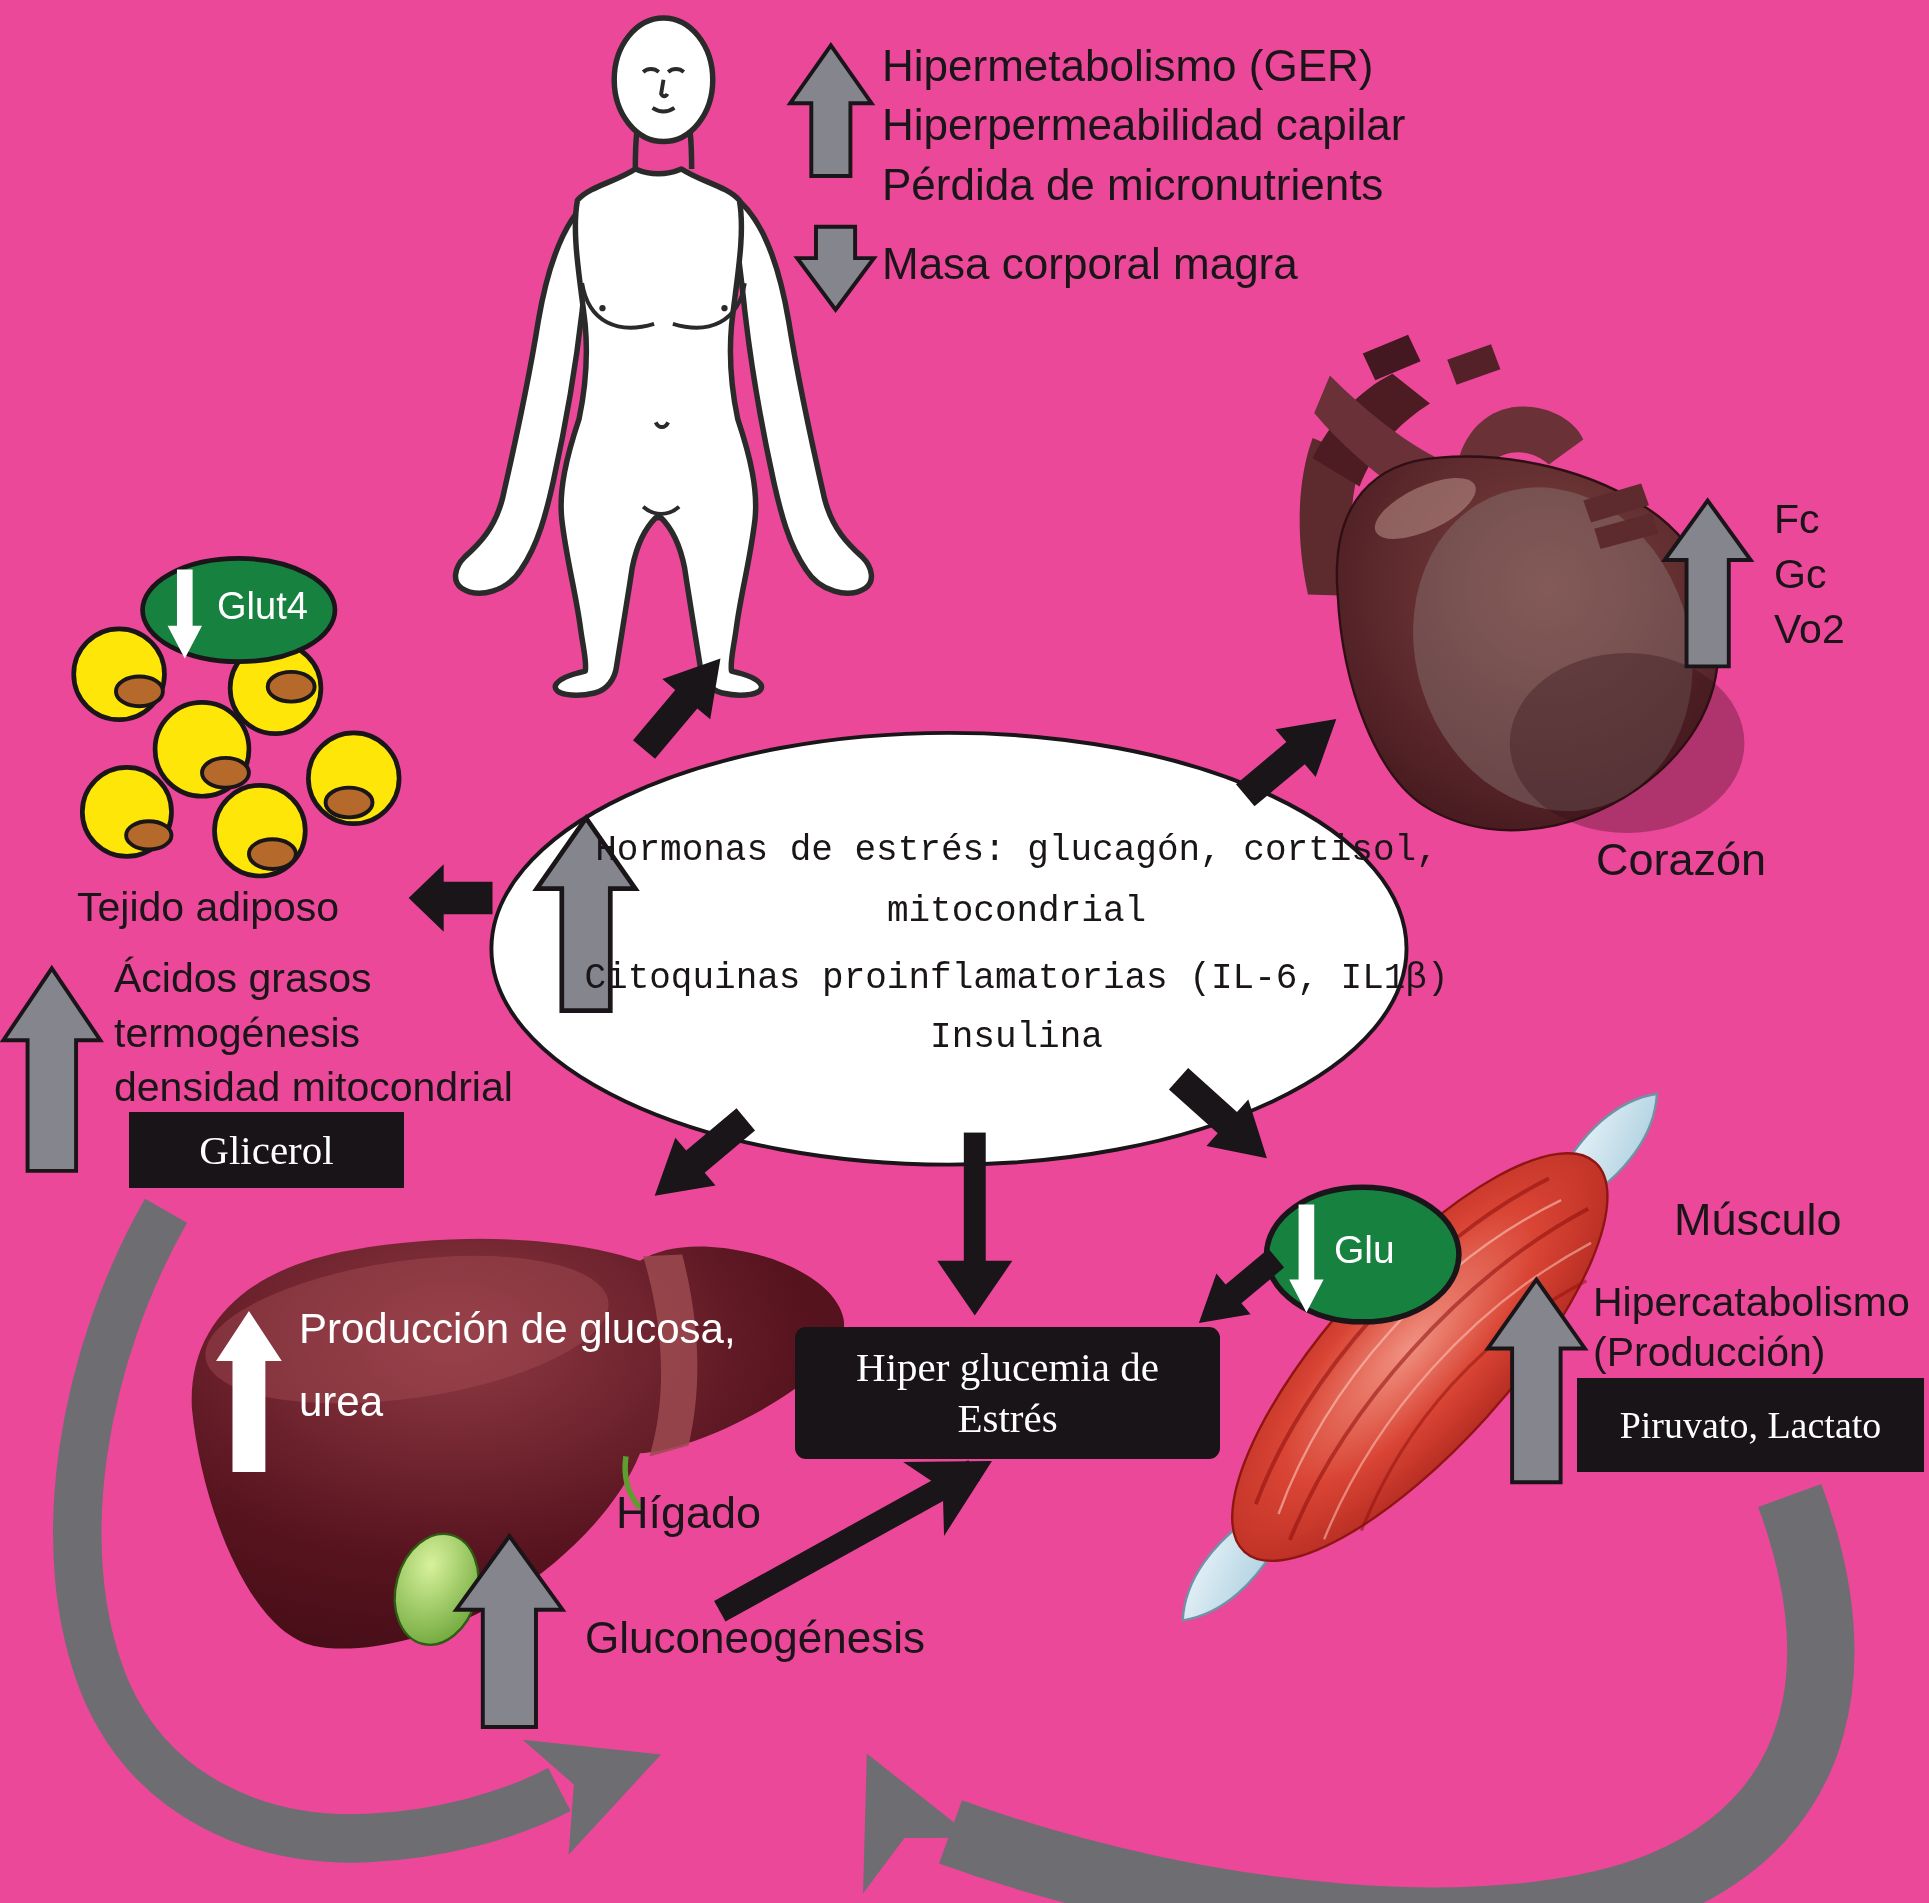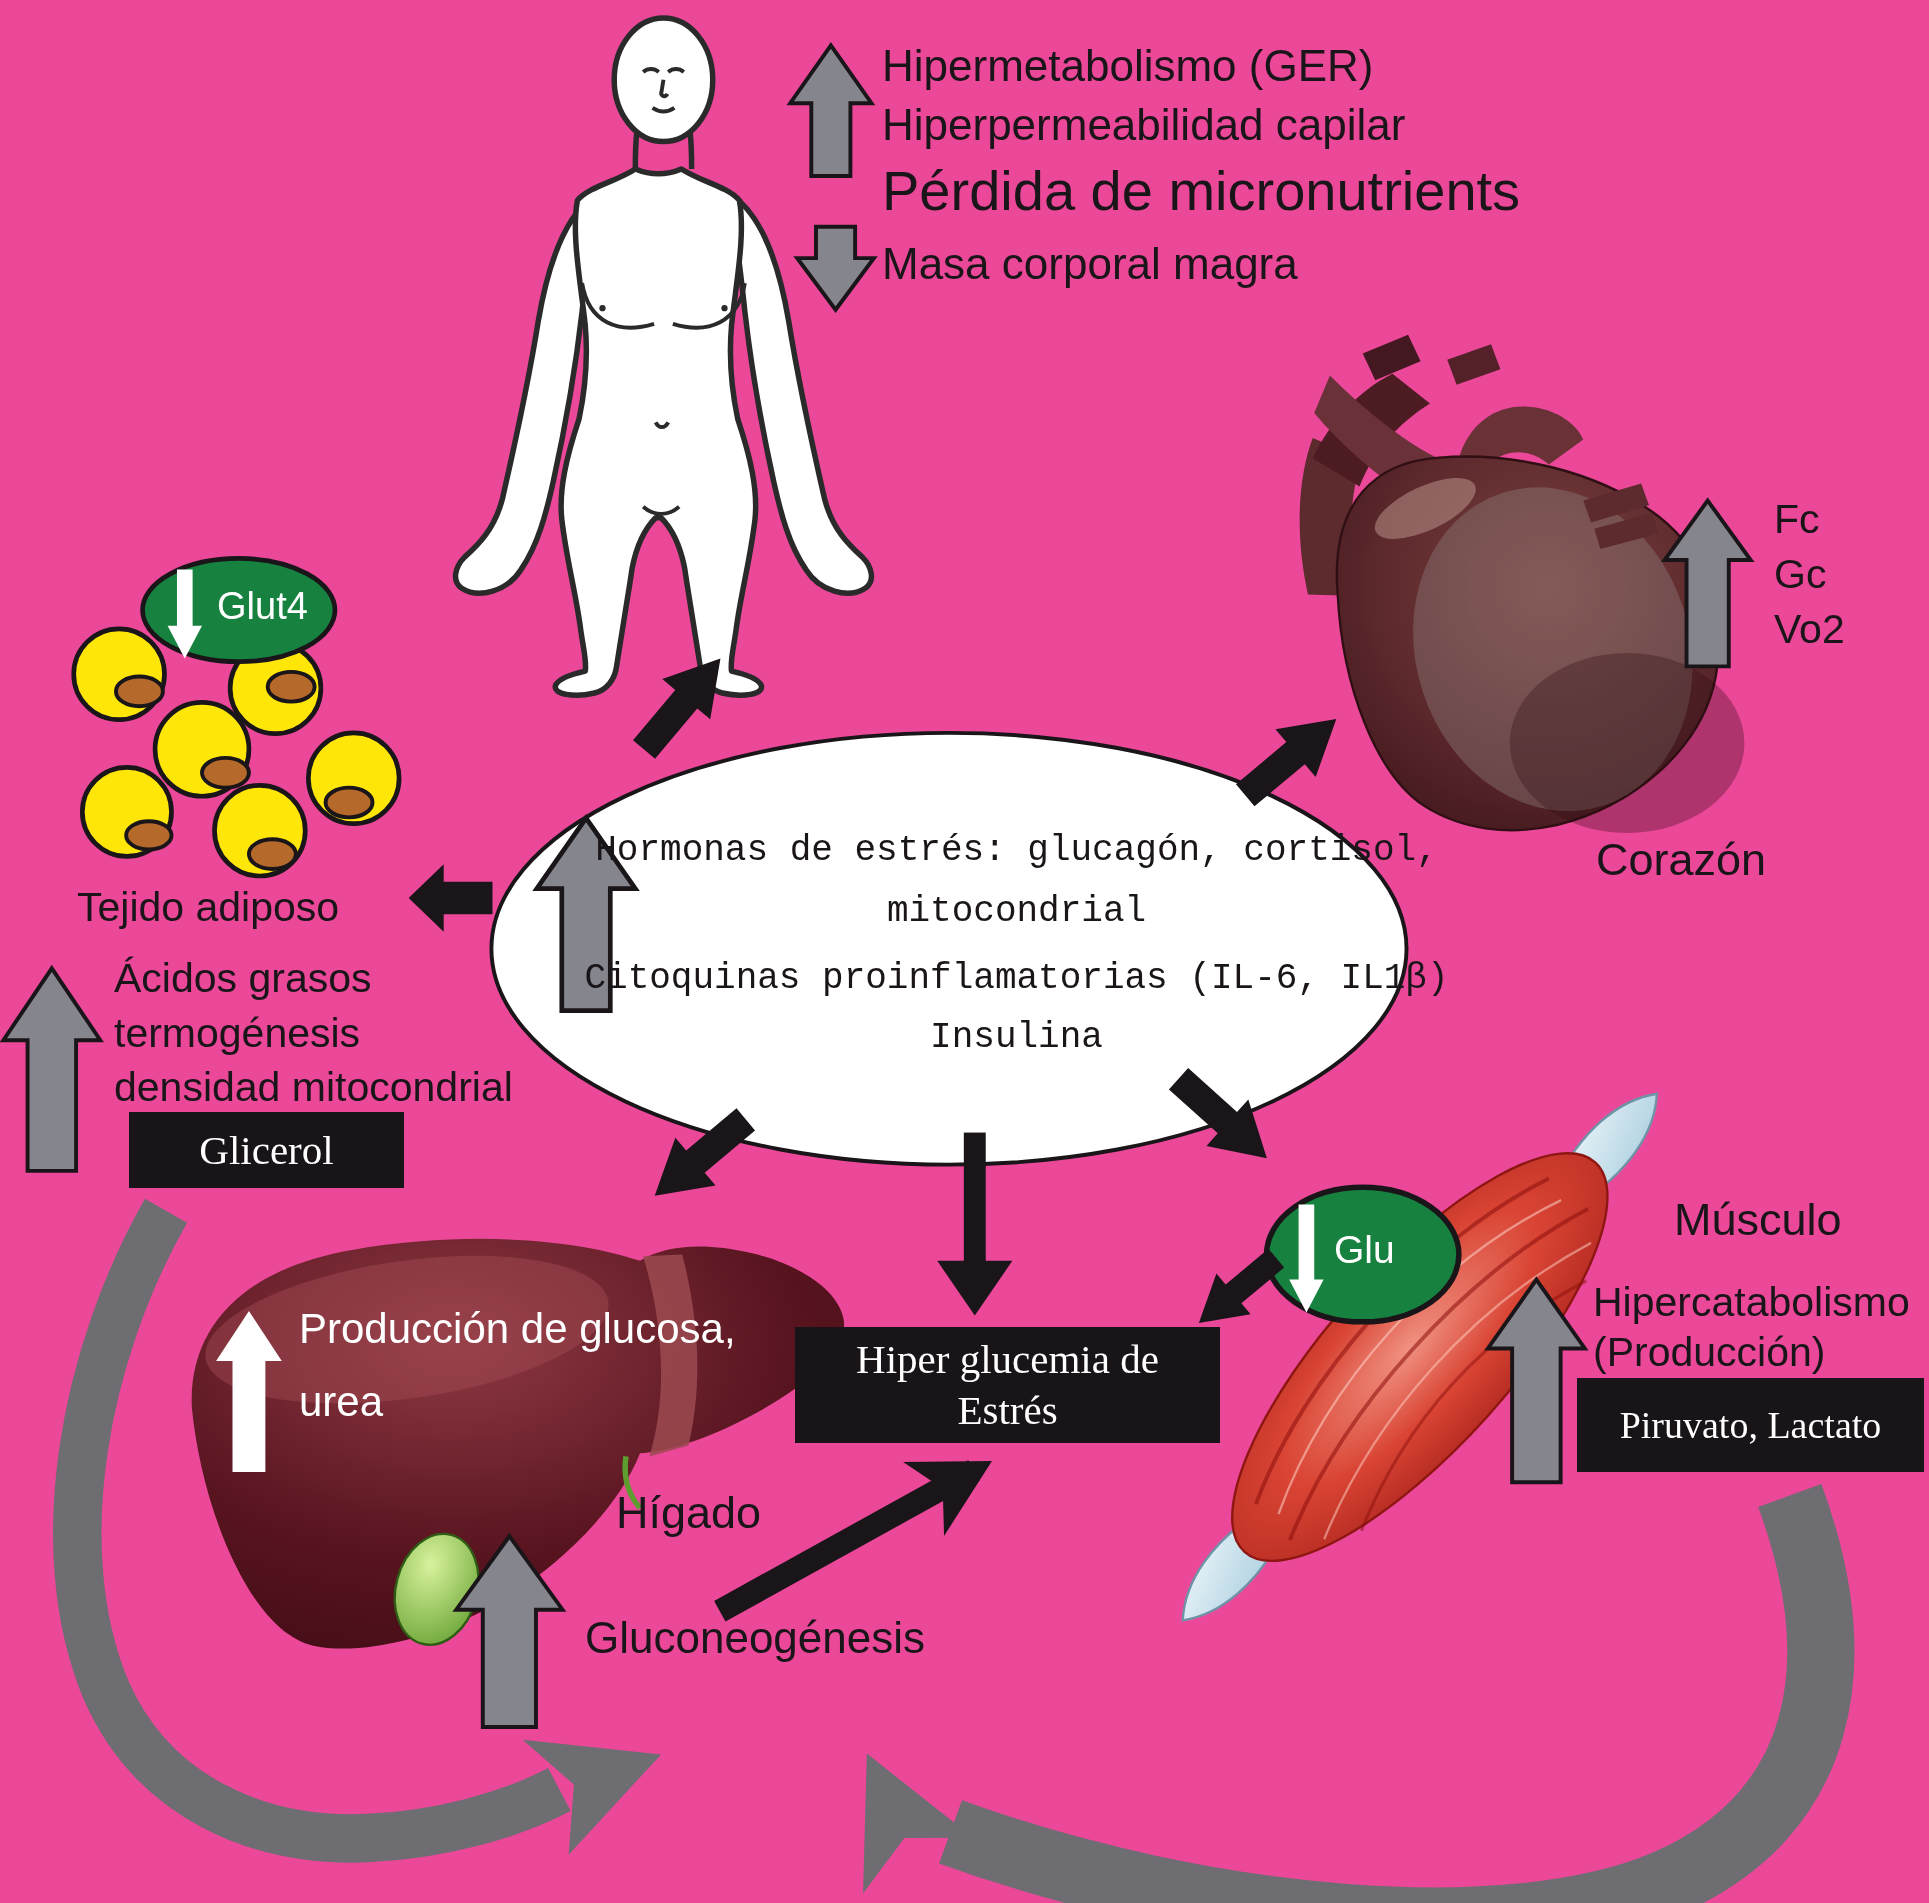--- a/index.html
+++ b/index.html
@@ -173,21 +173,21 @@
     </g>
     <path fill="none" stroke="#6d6d72" stroke-width="86" d="M 2288 1912 C 2368 2130 2332 2320 2130 2408 C 1930 2494 1540 2460 1215 2342"></path>
     <g transform="translate(1108,2242) rotate(-115)">
       <polygon points="0,0 -160,-80 -118,-2 -155,78"></polygon>
     </g>
   </g>
 </svg>
 
 <div class="t" style="left:882px;top:41px;font-size:44px;">Hipermetabolismo (GER)</div>
 <div class="t" style="left:882px;top:100px;font-size:44px;">Hiperpermeabilidad capilar</div>
-<div class="t" style="left:882px;top:160px;font-size:56px;">Pérdida de micronutrients</div>
+<div class="t" style="left:882px;top:160px;font-size:44px;">Pérdida de micronutrients</div>
 <div class="t" style="left:882px;top:239px;font-size:44px;">Masa corporal magra</div>
 
 <div class="t" style="left:1774px;top:497px;font-size:41px;">Fc</div>
 <div class="t" style="left:1774px;top:552px;font-size:41px;">Gc</div>
 <div class="t" style="left:1774px;top:607px;font-size:41px;">Vo2</div>
 <div class="t" style="left:1596px;top:835px;font-size:45px;">Corazón</div>
 
 <div class="t ctr" style="left:563px;top:831px;width:907px;font-size:36px;">Hormonas de estrés: glucagón, cortisol,</div>
 <div class="t ctr" style="left:563px;top:892px;width:907px;font-size:36px;">mitocondrial</div>
 <div class="t ctr" style="left:563px;top:959px;width:907px;font-size:36px;">Citoquinas proinflamatorias (IL-6, IL1β)</div>
@@ -200,21 +200,21 @@
 <div class="t" style="left:114px;top:1065px;font-size:41px;">densidad mitocondrial</div>
 <div class="box" style="left:129px;top:1112px;width:275px;height:76px;font-size:41px;">
   <span>Glicerol</span>
 </div>
 
 <div class="t w" style="left:299px;top:1305px;font-size:42px;">Producción de glucosa,</div>
 <div class="t w" style="left:299px;top:1378px;font-size:42px;">urea</div>
 <div class="t" style="left:616px;top:1488px;font-size:45px;">Hígado</div>
 <div class="t" style="left:585px;top:1613px;font-size:44px;">Gluconeogénesis</div>
 
-<div class="box col" style="left:795px;top:1327px;width:425px;height:116px;font-size:41px;">
+<div class="box col" style="left:795px;top:1327px;width:425px;height:132px;font-size:41px;border-radius:11px;">
   <div>Hiper glucemia de</div>
   <div>Estrés</div>
 </div>
 
 <div class="t w" style="left:1334px;top:1228px;font-size:39px;">Glu</div>
 <div class="t" style="left:1674px;top:1195px;font-size:45px;">Músculo</div>
 <div class="t" style="left:1593px;top:1280px;font-size:41px;">Hipercatabolismo</div>
 <div class="t" style="left:1593px;top:1330px;font-size:41px;">(Producción)</div>
 <div class="box" style="left:1577px;top:1378px;width:347px;height:94px;font-size:38px;">
   <span>Piruvato, Lactato</span>

